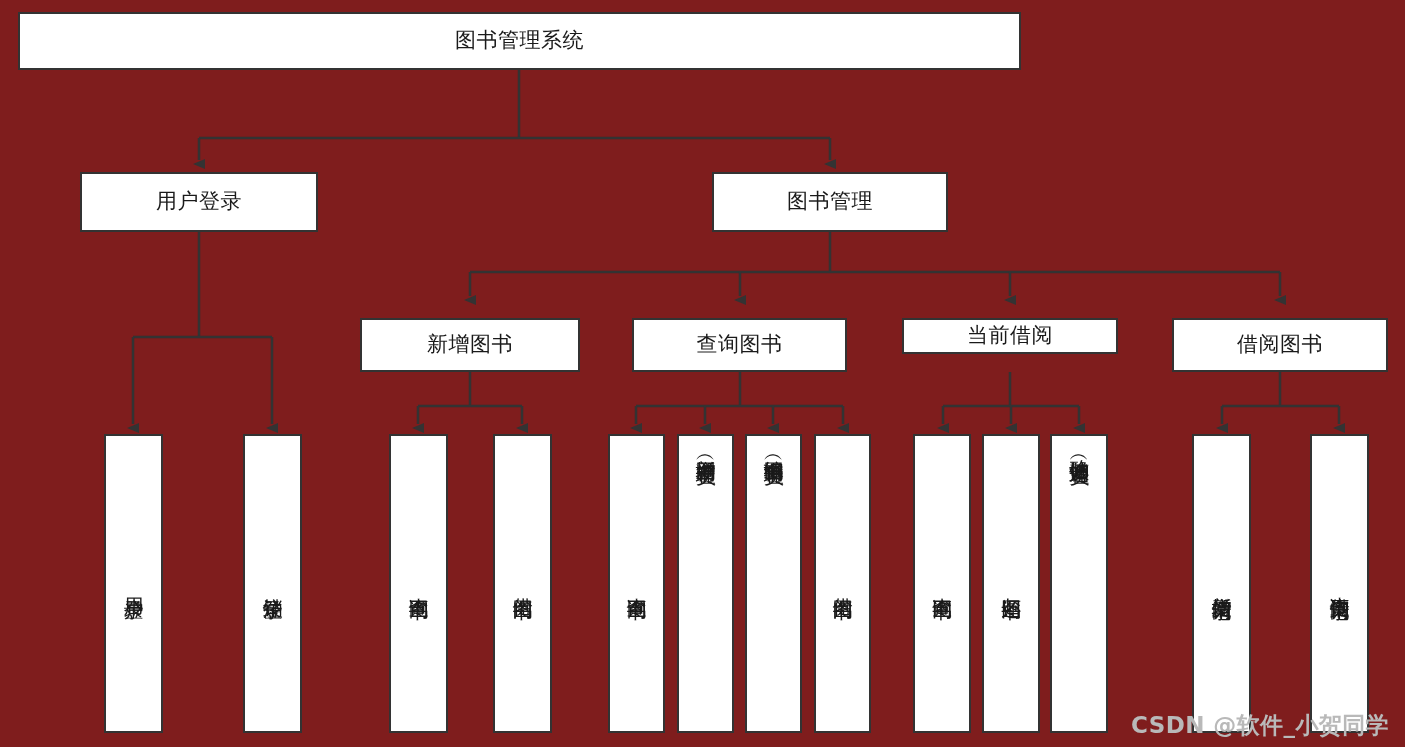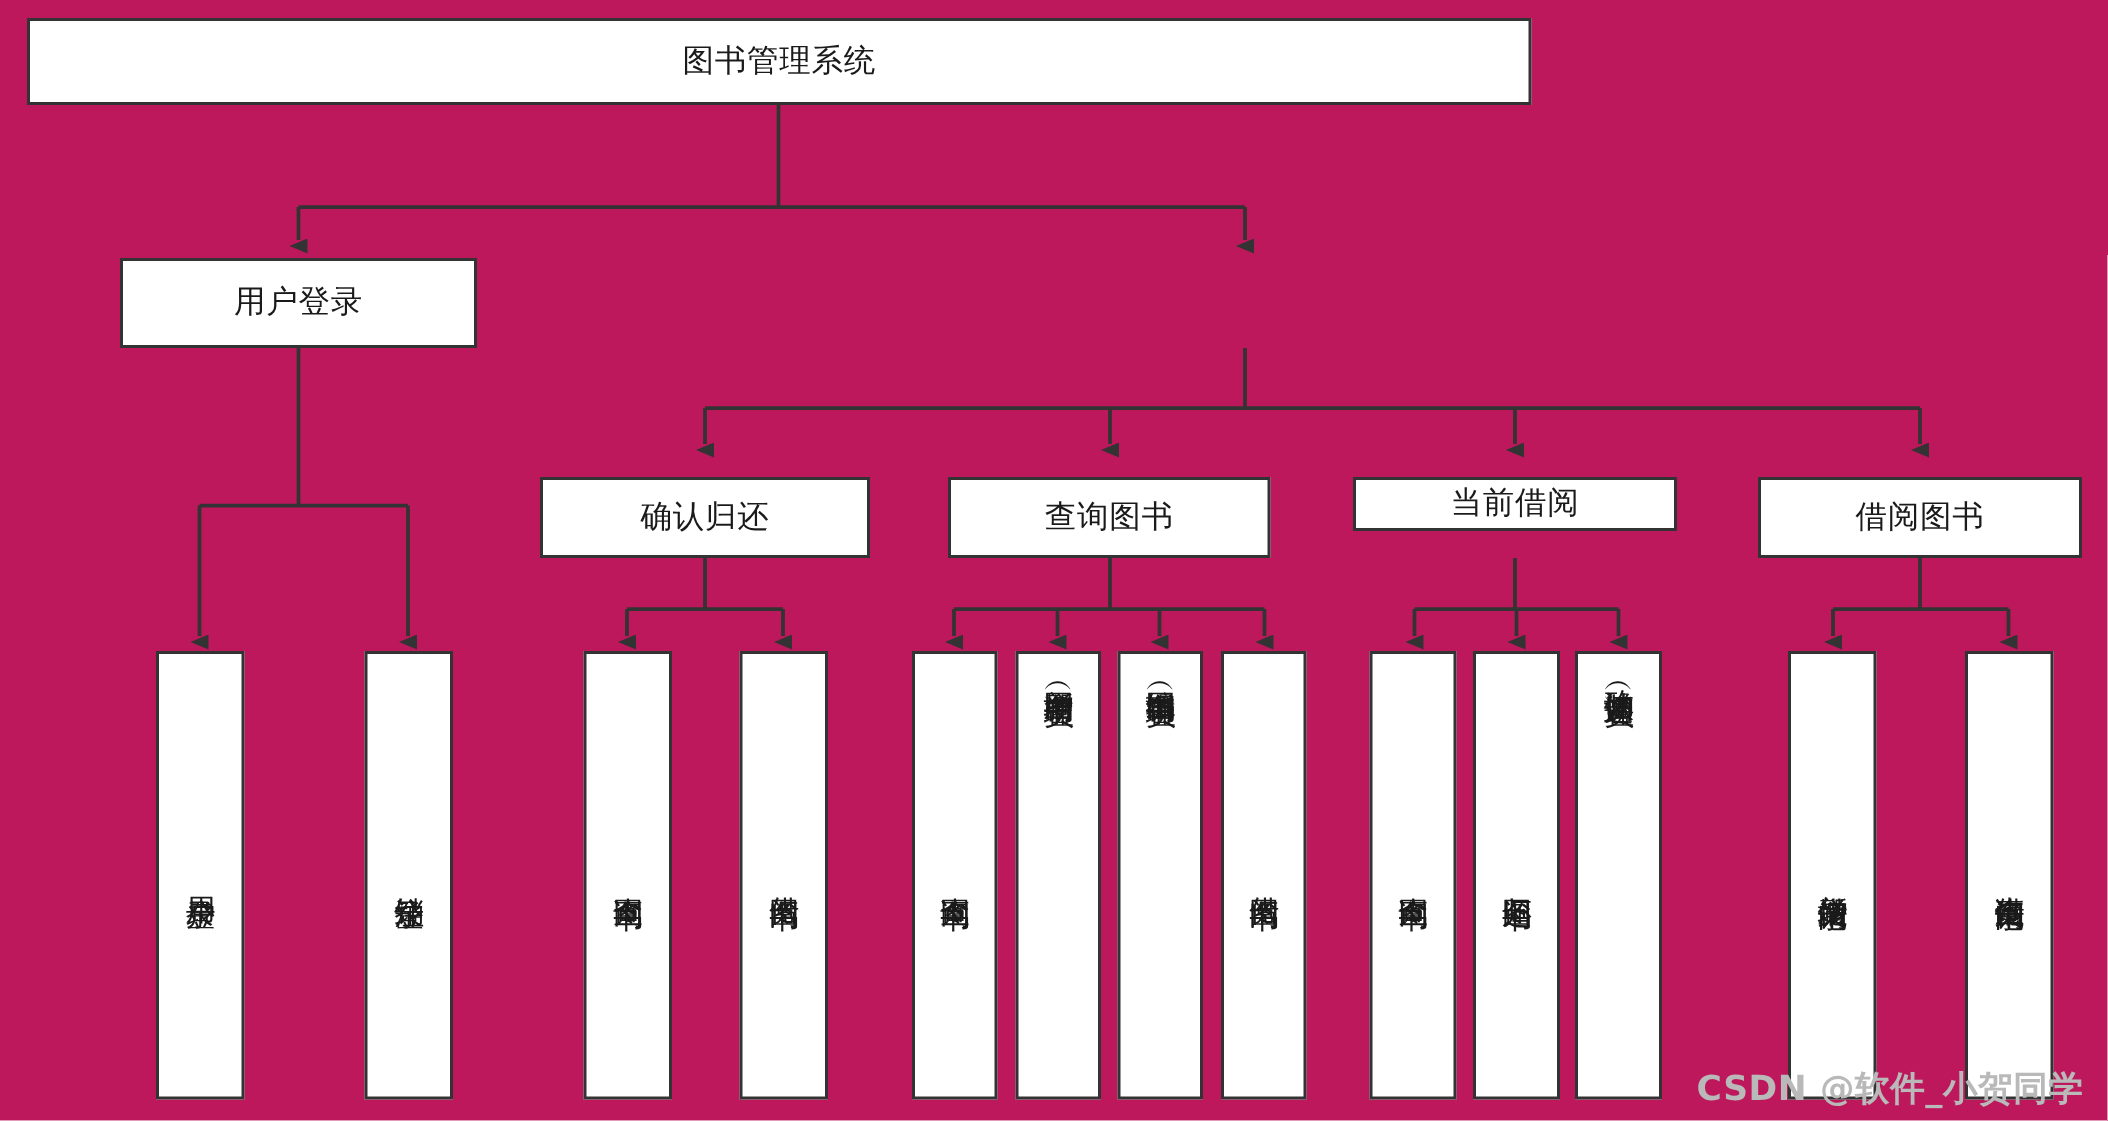--- a/index.html
+++ b/index.html
@@ -7,21 +7,21 @@
     padding: 0;
     background: #ffffff;
   }
   body {
     font-family: "DejaVu Sans", "Liberation Sans", sans-serif;
   }
   #canvas {
     position: relative;
     width: 1405px;
     height: 747px;
-    background: #be185d;
+    background: #7f1d1d;
     overflow: hidden;
   }
   #diagram-svg {
     position: absolute;
     left: 0;
     top: 0;
     width: 1405px;
     height: 747px;
   }
   .node-box {
@@ -129,23 +129,26 @@
     </g>
   </svg>
 
   <div class="node-box" style="left:18px; top:12px; width:1003px; height:58px;">
     <span class="node-label-h">图书管理系统</span>
   </div>
 
   <div class="node-box" style="left:80px; top:172px; width:238px; height:60px;">
     <span class="node-label-h">用户登录</span>
   </div>
+  <div class="node-box" style="left:712px; top:172px; width:236px; height:60px;">
+    <span class="node-label-h">图书管理</span>
+  </div>
 
   <div class="node-box" style="left:360px; top:318px; width:220px; height:54px;">
-    <span class="node-label-h">确认归还</span>
+    <span class="node-label-h">新增图书</span>
   </div>
   <div class="node-box" style="left:632px; top:318px; width:215px; height:54px;">
     <span class="node-label-h">查询图书</span>
   </div>
   <div class="node-box" style="left:902px; top:318px; width:216px; height:36px;">
     <span class="node-label-h">当前借阅</span>
   </div>
   <div class="node-box" style="left:1172px; top:318px; width:216px; height:54px;">
     <span class="node-label-h">借阅图书</span>
   </div>

